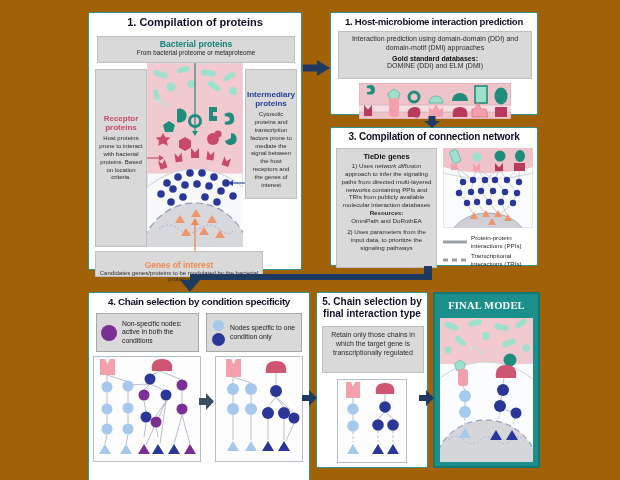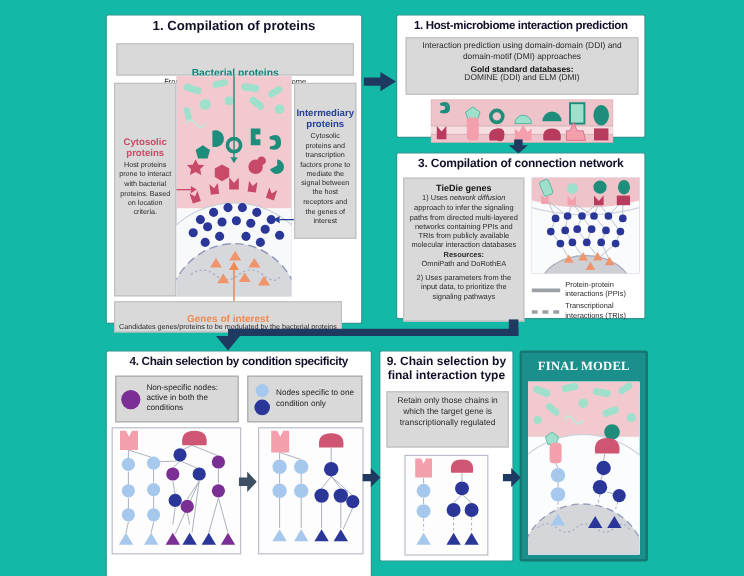--- a/index.html
+++ b/index.html
@@ -1,36 +1,36 @@
 <!DOCTYPE html>
 <html><head>
 <meta charset="utf-8">
 <style>
   html,body{margin:0;padding:0;background:#ffffff;}
-  #canvas{position:relative;width:620px;height:480px;background:#14b8a6;
+  #canvas{position:relative;width:620px;height:480px;background:#a16207;
           font-family:"Liberation Sans",sans-serif;color:#15152e;overflow:hidden;}
   .box{position:absolute;background:#ffffff;border:1.6px solid #2e968f;border-radius:2px;box-sizing:border-box;}
   .box-title{position:absolute;left:0;right:0;top:3px;text-align:center;font-weight:bold;color:#101028;}
   .graybar{position:absolute;background:#d9d9d9;border:0.6px solid #bfbfbf;box-sizing:border-box;text-align:center;}
   .tiny{font-size:6.2px;line-height:1.25;color:#2a2a2a;}
   svg{display:block;}
   .arrow{position:absolute;}
   
   #b1-title{font-size:11px;}
-  #b1-bact{left:8px;top:23px;width:198px;height:27px;padding-top:18px;}
+  #b1-bact{left:8px;top:23px;width:198px;height:27px;padding-top:2px;}
   #b1-bact .t{font-size:8.6px;font-weight:bold;color:#14847a;}
   #b1-bact .s{font-size:6.3px;color:#222;}
   .sidepanel{position:absolute;background:#d9d9d9;border:0.6px solid #bfbfbf;box-sizing:border-box;text-align:center;}
   #b1-left{left:6px;top:56px;width:52px;height:178px;padding-top:44px;}
   #b1-left .t{font-size:8px;font-weight:bold;color:#c84a68;line-height:1.15;}
   #b1-right{left:156px;top:56px;width:52px;height:130px;padding-top:20px;}
   #b1-right .t{font-size:8px;font-weight:bold;color:#24409a;line-height:1.15;}
   .sidepanel .b{font-size:6px;line-height:1.3;color:#2a2a2a;padding:3px 3px 0 3px;}
   #b1-cell{position:absolute;left:58px;top:50px;width:96px;height:184px;}
-  #b1-genes{left:6px;top:238px;width:190px;height:26px;padding-top:8px;}
+  #b1-genes{left:6px;top:238px;width:168px;height:26px;padding-top:8px;}
   #b1-genes .t{font-size:8.4px;font-weight:bold;color:#ef8a51;}
   #b1-genes .s{font-size:6px;color:#2a2a2a;}
   #b1-pointers{position:absolute;left:0;top:0;pointer-events:none;}
   
   #b2-title{font-size:9.6px;letter-spacing:-0.3px;white-space:nowrap;}
   #b2-desc{left:7px;top:18px;width:194px;height:48px;padding:3px 6px;box-sizing:border-box;}
   #b2-desc .l1{font-size:7px;line-height:1.25;color:#2a2a2a;}
   #b2-desc .gl{font-size:7px;font-weight:bold;margin-top:2px;color:#111;}
   #b2-desc .gv{font-size:7px;color:#2a2a2a;}
   #b2-ill{position:absolute;left:28px;top:70px;width:152px;height:36px;}
@@ -70,21 +70,21 @@
 
   <div class="box" id="box1" style="left:88px;top:12px;width:214px;height:258px;">
     <div class="box-title" id="b1-title">1. Compilation of proteins</div>
 
     <div class="graybar" id="b1-bact">
       <div class="t">Bacterial proteins</div>
       <div class="s">From bacterial proteome or metaproteome</div>
     </div>
 
     <div class="sidepanel" id="b1-left">
-      <div class="t">Cytosolic proteins</div>
+      <div class="t">Receptor proteins</div>
       <div class="b">Host proteins prone to interact with bacterial proteins. Based on location criteria.</div>
     </div>
 
     <div id="b1-cell">
       <svg viewBox="0 0 96 184" width="96" height="184">
         <rect width="96" height="184" fill="#f8f9fb" stroke="#c4c9d4" stroke-width="0.8"></rect>
         <rect x="0.5" y="0.5" width="95" height="110" fill="#f2c9ce"></rect>
 
         <g fill="#9fe0cc">
           <rect x="6" y="8" width="15" height="6" rx="3" transform="rotate(18 13 11)"></rect>
@@ -412,21 +412,21 @@
           <path d="M11 94 l6 -10 6 10 z" fill="#a6c8ec"></path>
             <path d="M29 94 l6 -10 6 10 z" fill="#a6c8ec"></path>
           <path d="M46 94 l6 -10 6 10 z" fill="#2b3798"></path>
             <path d="M62 94 l6 -10 6 10 z" fill="#2b3798"></path>
         </g>
       </svg>
     </div>
   </div>
 
   <div class="box" id="box5" style="left:316px;top:292px;width:112px;height:176px;">
-    <div class="box-title" id="b5-title">9. Chain selection by final interaction type</div>
+    <div class="box-title" id="b5-title">5. Chain selection by final interaction type</div>
     <div class="graybar" id="b5-desc">
       <div class="l1">Retain only those chains in which the target gene is transcriptionally regulated</div>
     </div>
     <div class="panel" id="b5-panel">
       <svg viewBox="0 0 68 82" width="68" height="82">
         <g stroke="#a7adbb" stroke-width="0.8">
           <line x1="15" y1="18" x2="15" y2="23"></line>
             <line x1="15" y1="35" x2="15" y2="40"></line>
           <line x1="15" y1="52" x2="15" y2="62" stroke-dasharray="2.5 2"></line>
           <line x1="47" y1="14" x2="47" y2="21"></line>

